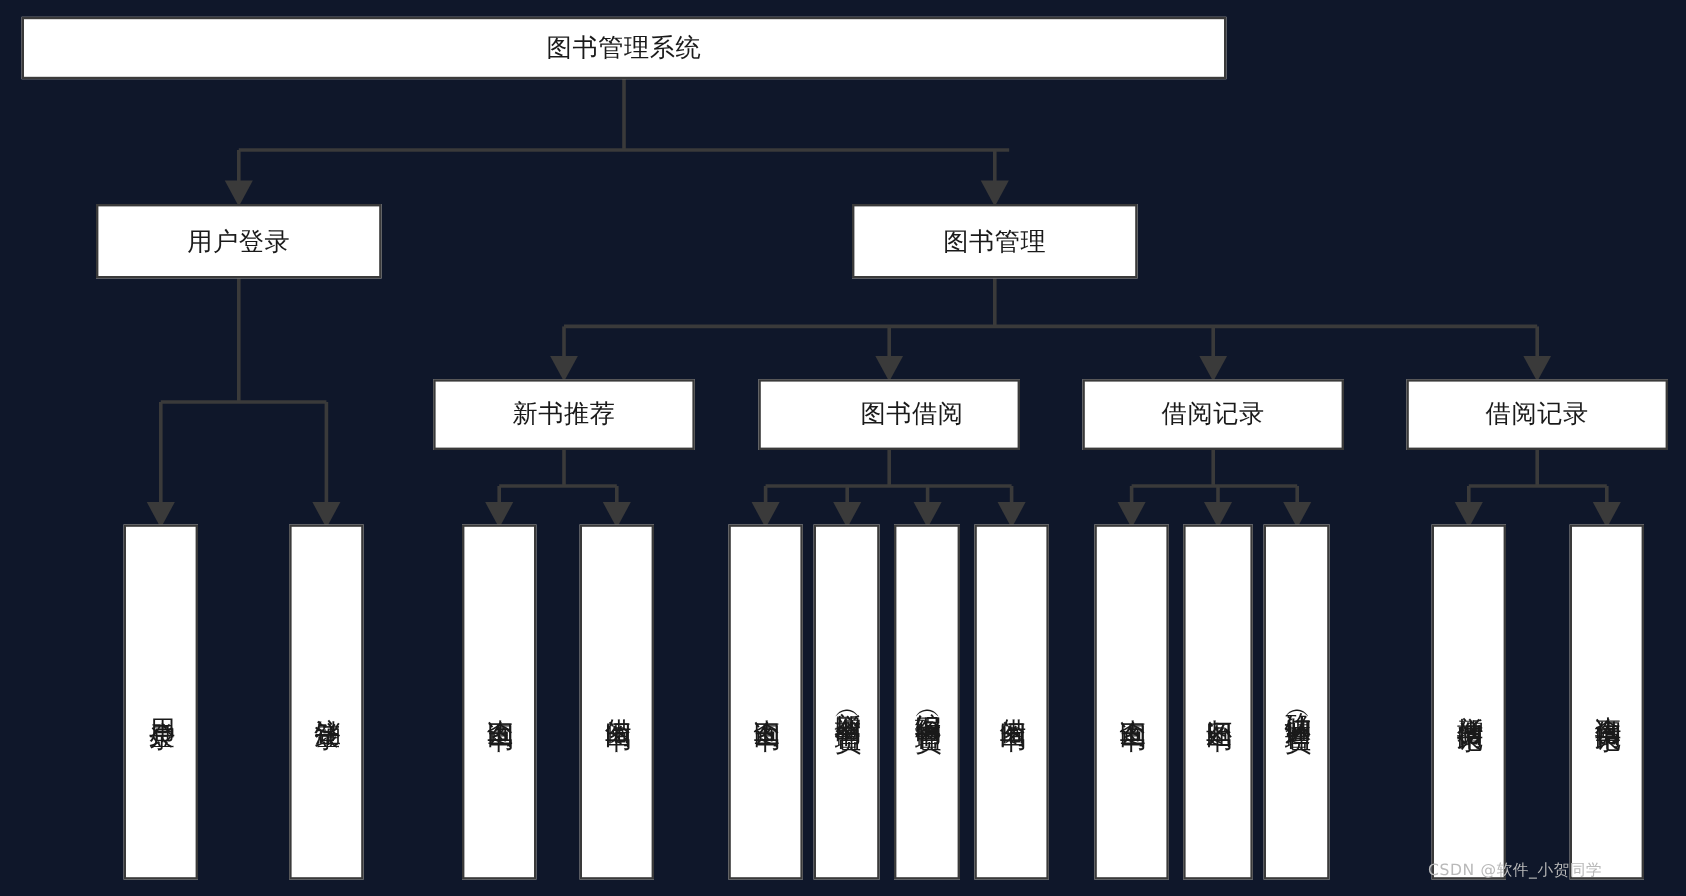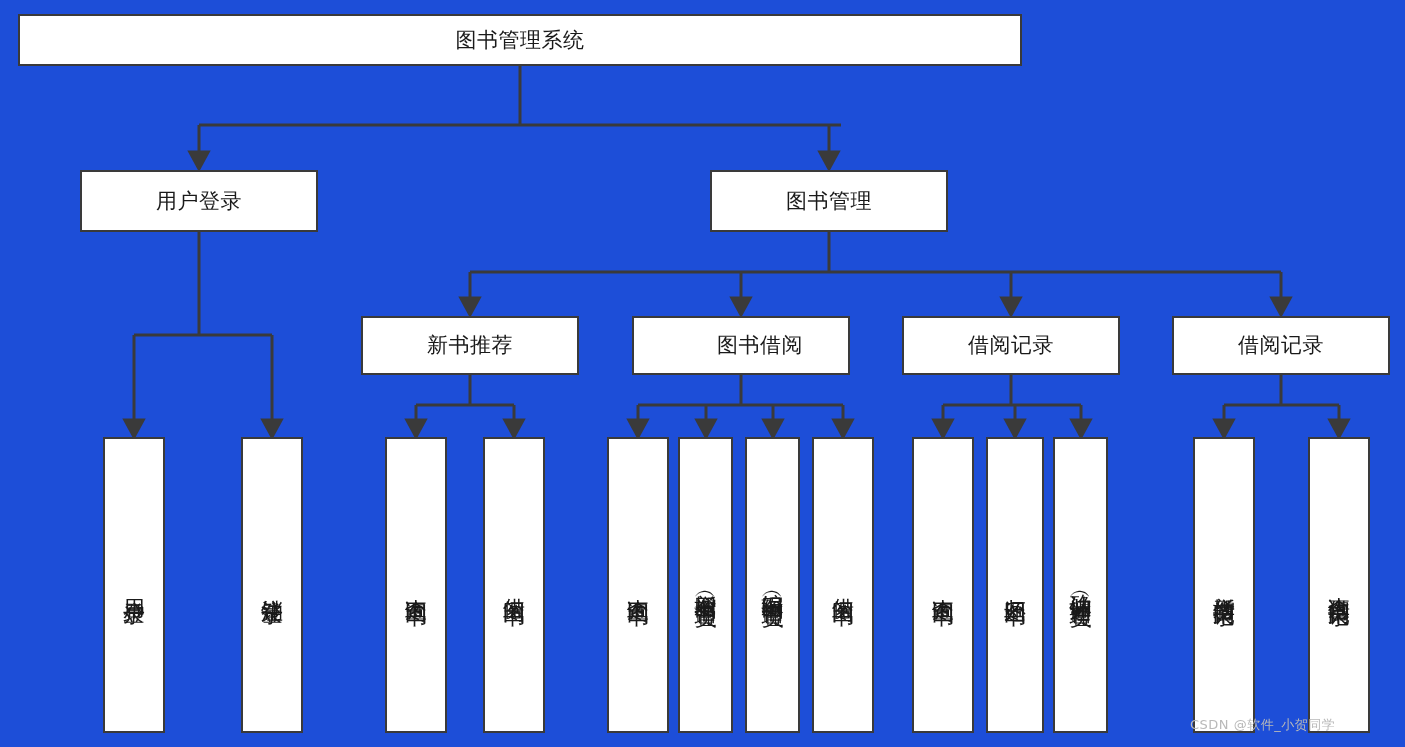--- a/index.html
+++ b/index.html
@@ -8,21 +8,21 @@
     background: #ffffff;
   }
   body {
     font-family: "DejaVu Sans", "Liberation Sans", sans-serif;
     -webkit-font-smoothing: antialiased;
   }
   #canvas {
     position: relative;
     width: 1405px;
     height: 747px;
-    background: #1d4ed8;
+    background: #0f172a;
     overflow: hidden;
   }
   #edges {
     position: absolute;
     left: 0;
     top: 0;
     width: 1405px;
     height: 747px;
   }
   .node {

